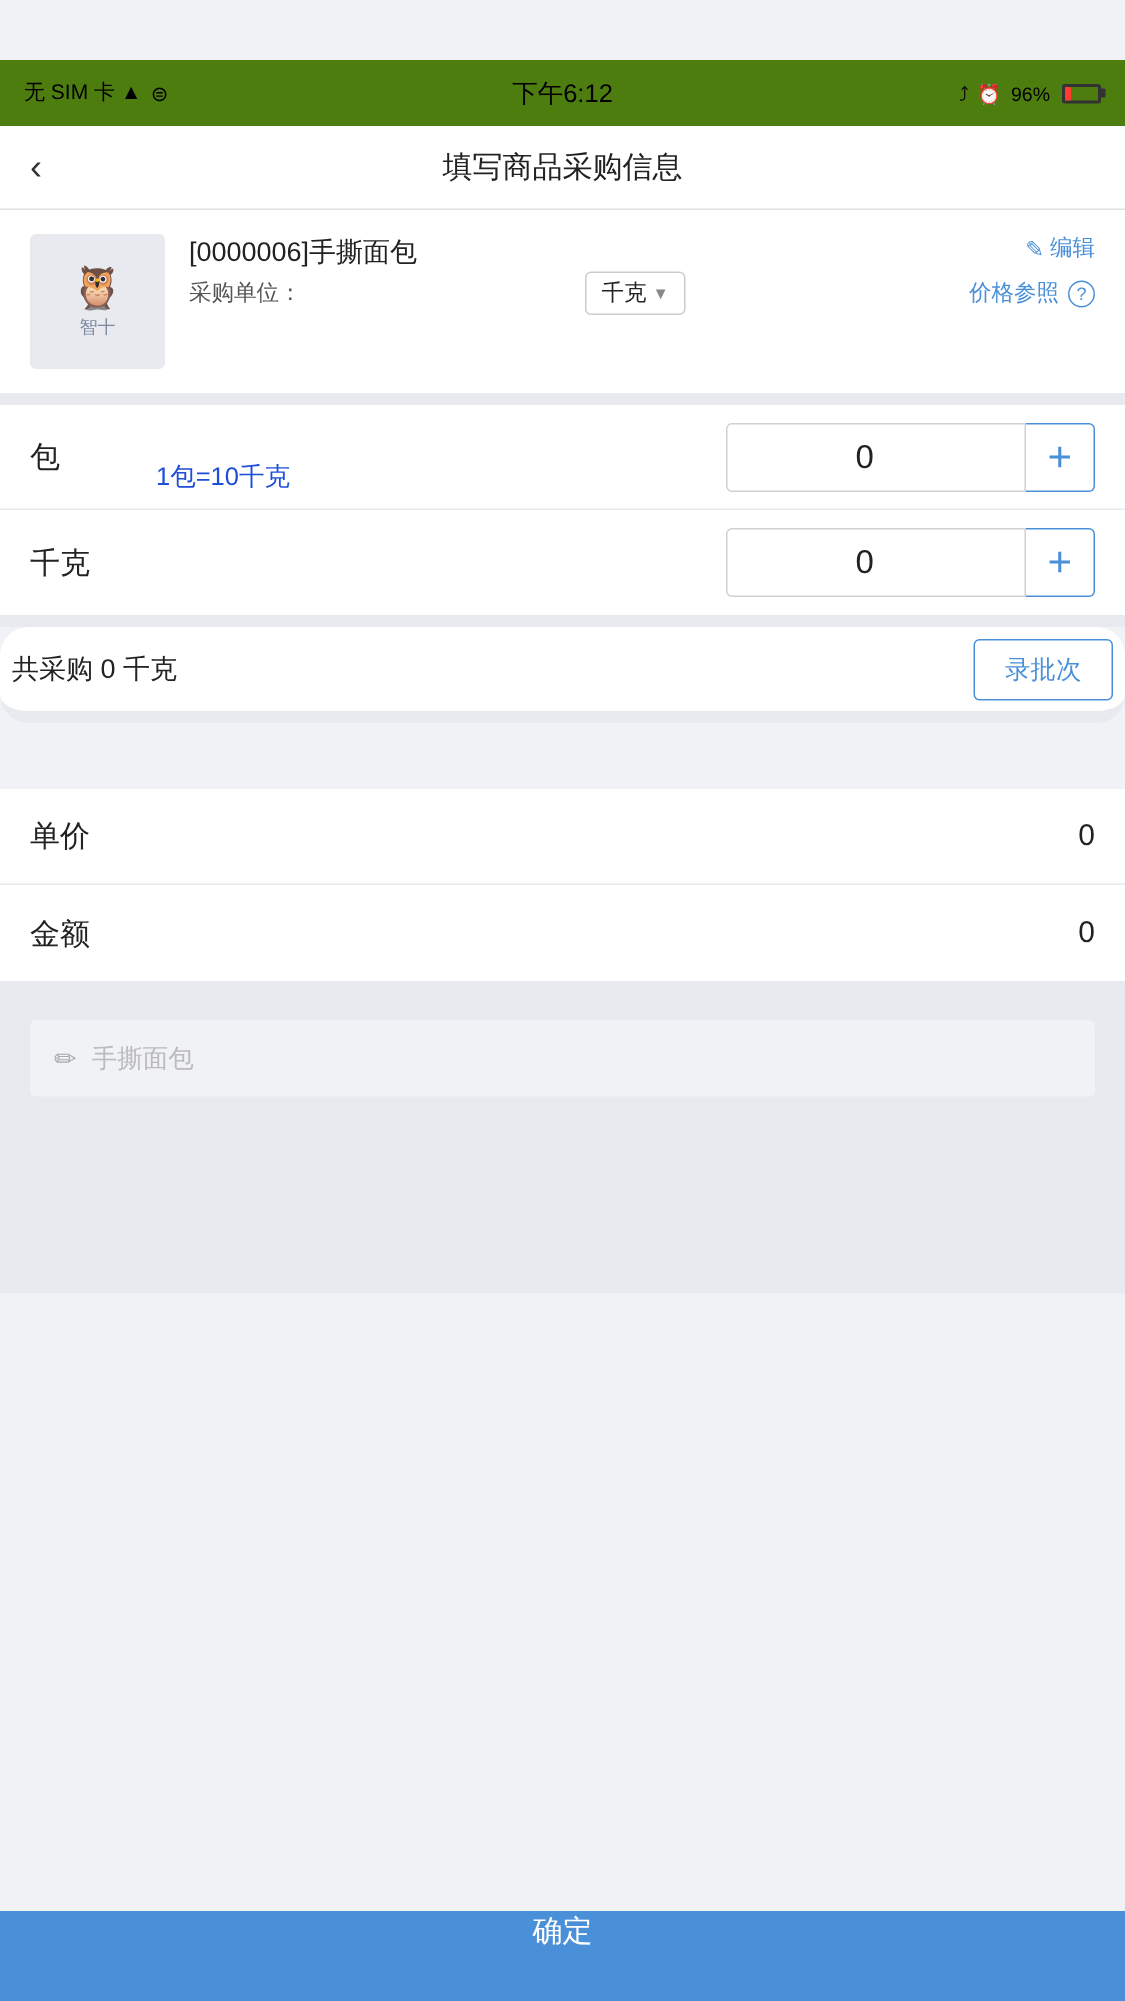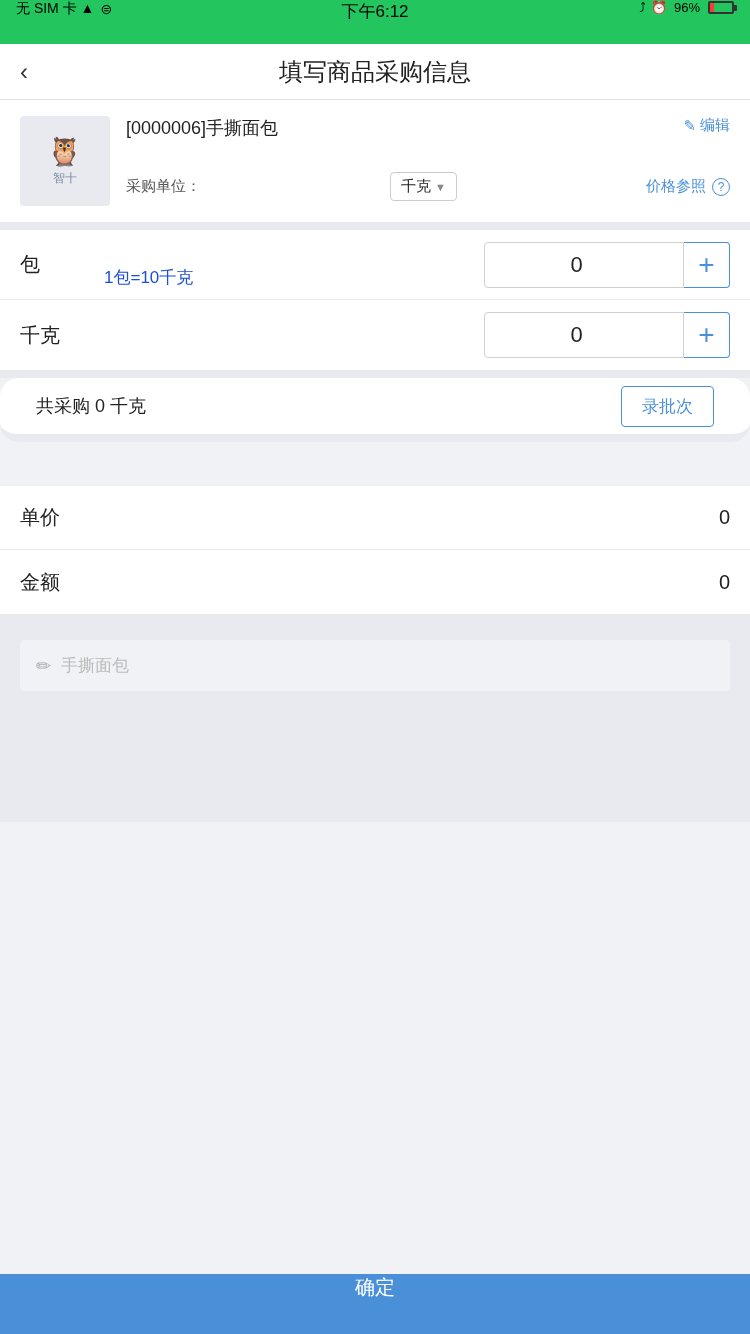--- a/index.html
+++ b/index.html
@@ -8,28 +8,29 @@
       font-family: -apple-system, 'PingFang SC', 'Helvetica Neue', Arial, sans-serif;
       background: #f0f2f5;
       width: 750px;
       min-height: 1334px;
       position: relative;
       overflow-x: hidden;
     }
 
     
     .status-bar {
-      background: #22c55e;
+      background: #4d7c0f;
       height: 44px;
       display: flex;
-      align-items: flex-start;
+      align-items: center;
       justify-content: space-between;
       padding: 0 16px;
       font-size: 15px;
       font-weight: 500;
+      margin-top: 40px;
     }
     .status-left {
       display: flex;
       align-items: center;
       gap: 6px;
       font-size: 14px;
     }
     .status-center {
       font-size: 17px;
       font-weight: 500;
@@ -84,21 +85,21 @@
     .nav-back {
       font-size: 24px;
       color: #333;
       cursor: pointer;
       padding-right: 16px;
     }
     .nav-title {
       position: absolute;
       left: 50%;
       transform: translateX(-50%);
-      font-size: 24px;
+      font-size: 20px;
       font-weight: 500;
       color: #222;
     }
 
     
     .product-card {
       background: #fff;
       padding: 16px 20px;
       display: flex;
       align-items: flex-start;
@@ -144,21 +145,21 @@
       font-size: 15px;
       display: flex;
       align-items: center;
       gap: 4px;
       white-space: nowrap;
     }
     .product-unit-row {
       display: flex;
       align-items: center;
       justify-content: space-between;
-      margin-top: 32px;
+      margin-top: 1px;
     }
     .unit-label {
       font-size: 15px;
       color: #555;
     }
     .unit-select {
       border: 1px solid #ccc;
       border-radius: 4px;
       padding: 4px 10px;
       font-size: 15px;
@@ -249,21 +250,21 @@
       cursor: pointer;
       font-weight: 300;
     }
 
     
     .summary-row {
       background: #fff;
       display: flex;
       align-items: center;
       justify-content: space-between;
-      padding: 0 36px;
+      padding: 0 8px;
       height: 64px;
       border-bottom: 8px solid #e8eaf0;
       border-radius: 19px;
     }
     .summary-text {
       font-size: 18px;
       color: #222;
     }
     .batch-btn {
       border: 1px solid #4a90d9;

